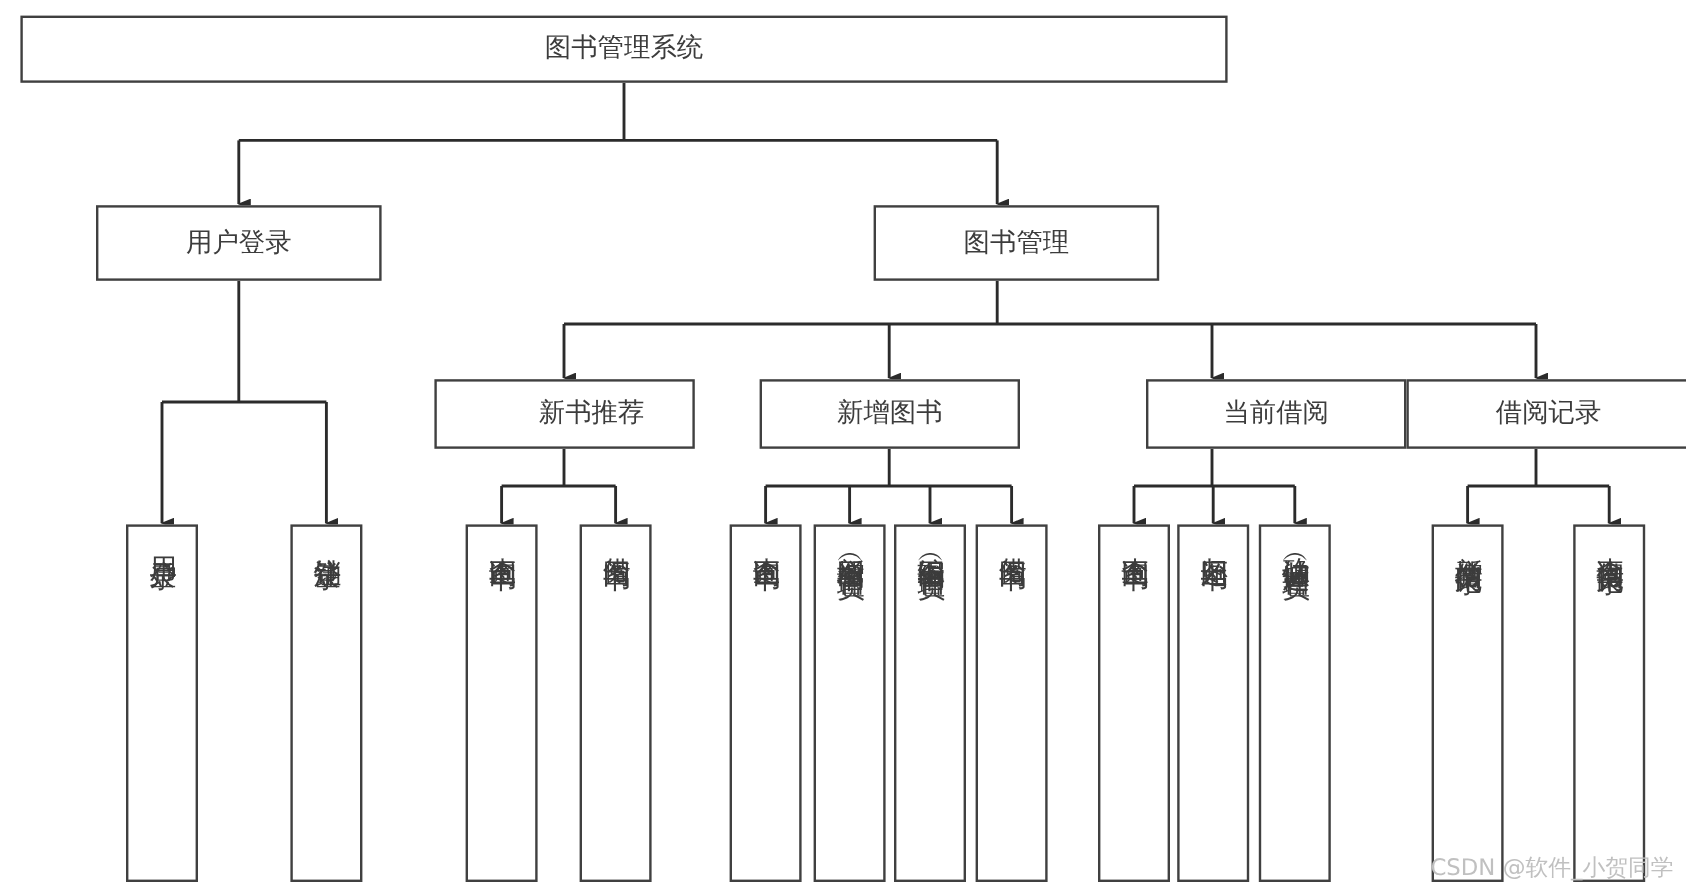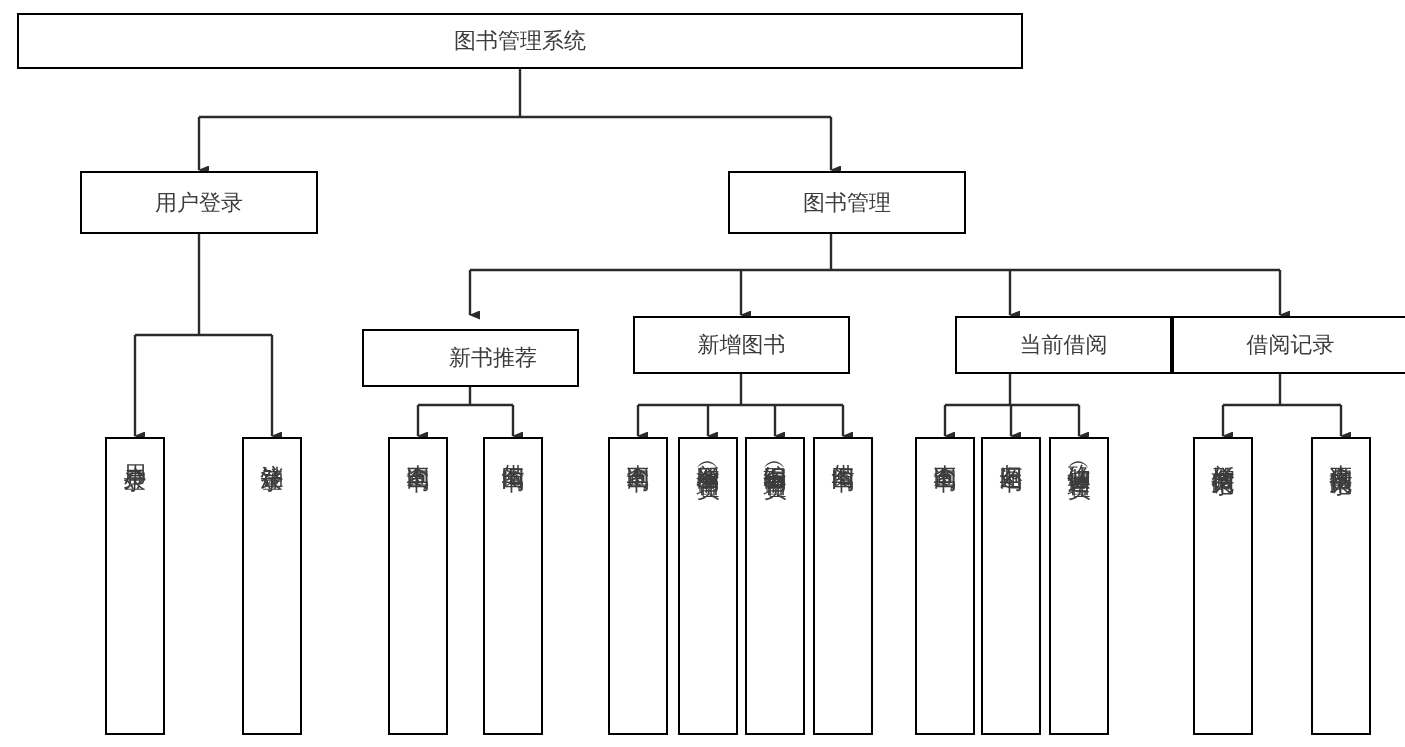--- a/index.html
+++ b/index.html
@@ -22,21 +22,21 @@
     position: absolute;
     left: 0;
     top: 0;
     width: 1405px;
     height: 747px;
     pointer-events: none;
   }
   .node {
     position: absolute;
     box-sizing: border-box;
-    border: 2px solid #000000;
+    border: 2px solid #404040;
     background: #ffffff;
     color: #3c3c3c;
     display: flex;
     align-items: center;
     justify-content: center;
     z-index: 2;
   }
   .node .node-label {
     display: block;
     text-align: center;
@@ -121,21 +121,21 @@
   <div id="node-layer">
       <div class="node horiz" style="left: 17px; top: 13px; width: 1006px; height: 56px;">
         <span class="node-label">图书管理系统</span>
       </div>
       <div class="node horiz" style="left: 80px; top: 171px; width: 238px; height: 63px;">
         <span class="node-label">用户登录</span>
       </div>
       <div class="node horiz" style="left: 712px; top: 171px; width: 238px; height: 63px; margin-left: 16px;">
         <span class="node-label">图书管理</span>
       </div>
-      <div class="node horiz" style="left: 362px; top: 329px; width: 217px; height: 58px; padding-left: 45px;">
+      <div class="node horiz" style="left: 362px; top: 316px; width: 217px; height: 58px; padding-left: 45px;">
         <span class="node-label">新书推荐</span>
       </div>
       <div class="node horiz" style="left: 633px; top: 316px; width: 217px; height: 58px;">
         <span class="node-label">新增图书</span>
       </div>
       <div class="node horiz" style="left: 955px; top: 316px; width: 217px; height: 58px;">
         <span class="node-label">当前借阅</span>
       </div>
       <div class="node horiz" style="left: 1172px; top: 316px; width: 237px; height: 58px;">
         <span class="node-label">借阅记录</span>
@@ -174,13 +174,14 @@
         <span class="node-label">确认归还（管理员）</span>
       </div>
       <div class="node vert" style="left: 1193px; top: 437px; width: 60px; height: 298px;">
         <span class="node-label">新增借阅记录</span>
       </div>
       <div class="node vert" style="left: 1311px; top: 437px; width: 60px; height: 298px;">
         <span class="node-label">查询借阅记录</span>
       </div>
     </div>
 
+  <div id="watermark">CSDN @软件_小贺同学</div>
 </div>
 
 </body></html>

